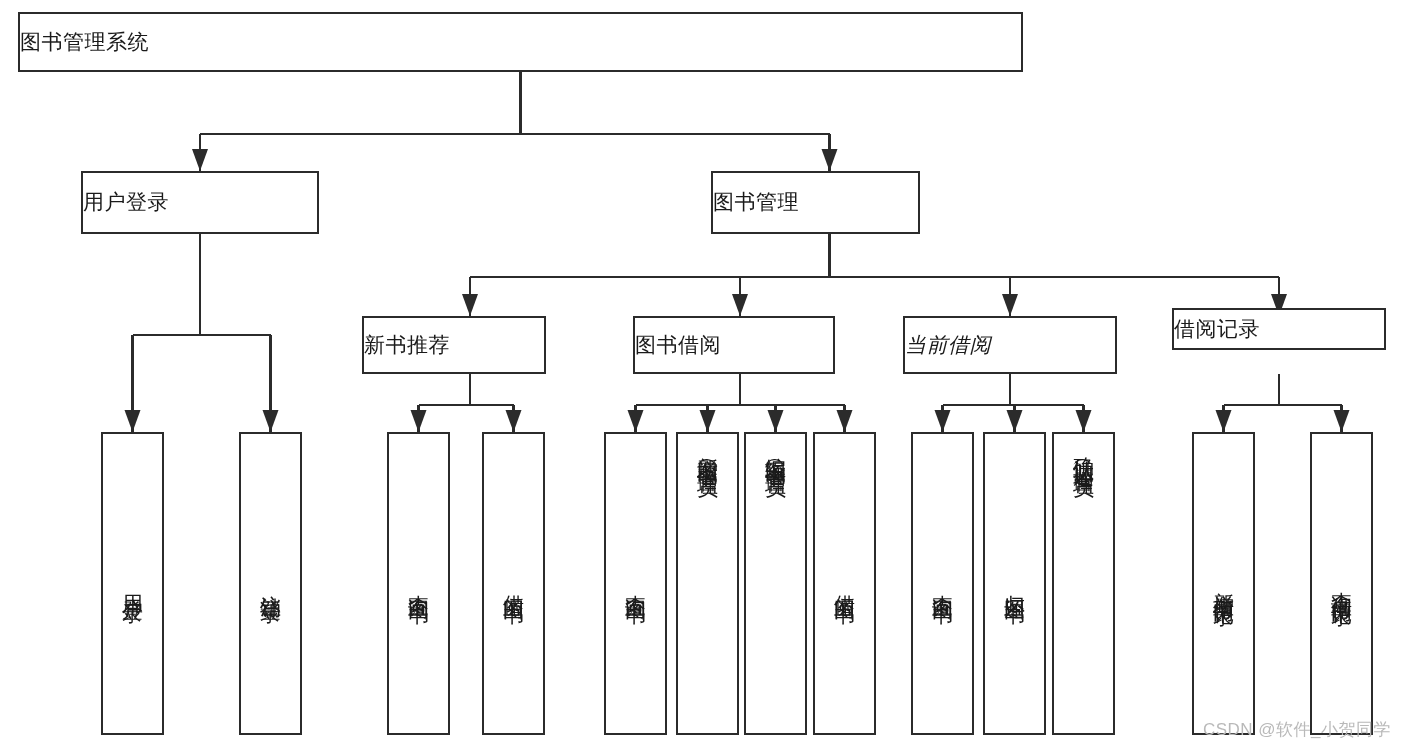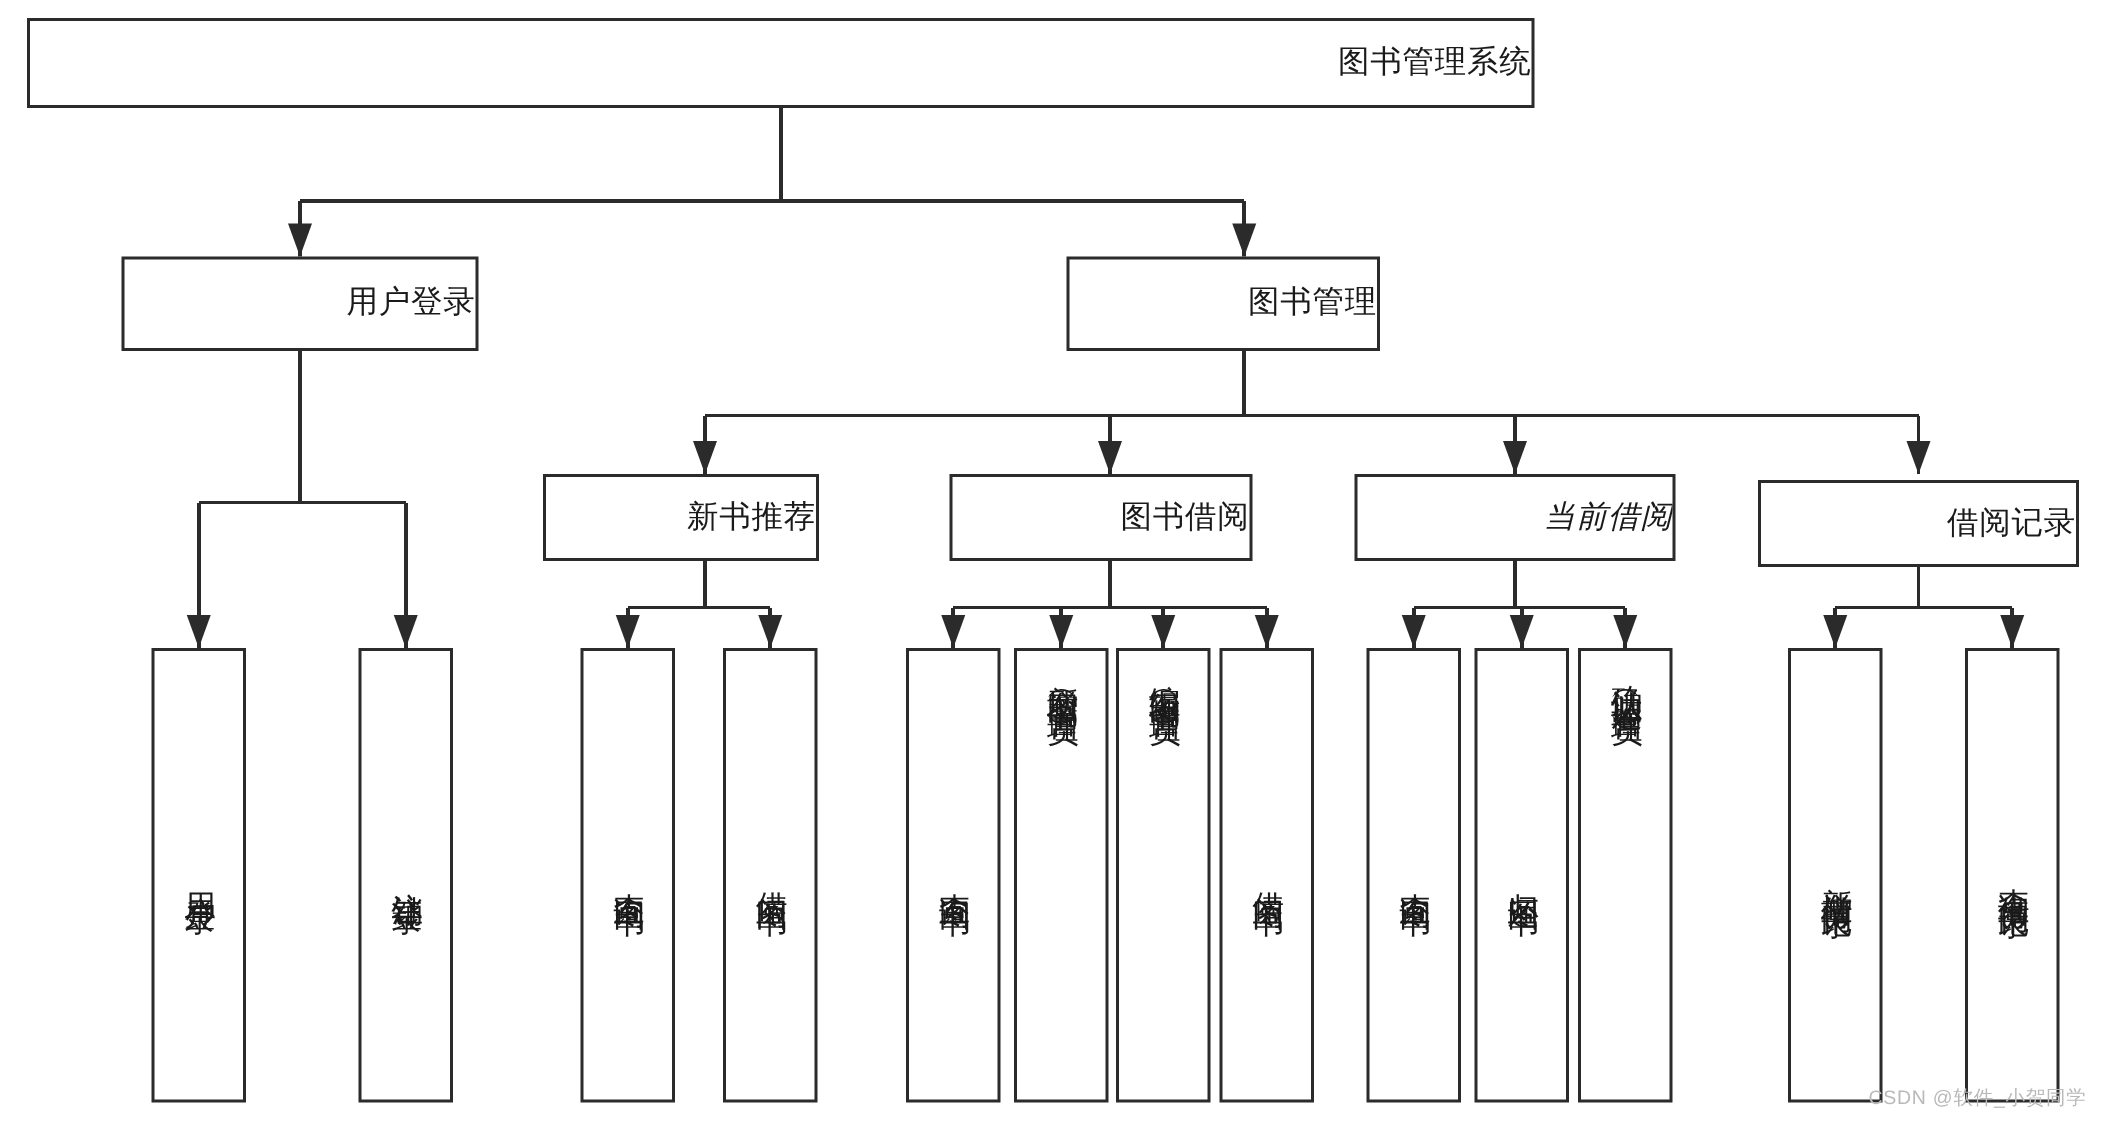--- a/index.html
+++ b/index.html
@@ -26,21 +26,21 @@
     height: 747px;
     pointer-events: none;
   }
   .node {
     position: absolute;
     box-sizing: border-box;
     background: #ffffff;
     border: 2px solid #2b2b2b;
     display: flex;
     align-items: center;
-    justify-content: flex-end;
+    justify-content: flex-start;
     overflow: hidden;
   }
   .node .label {
     color: #1a1a1a;
     font-size: 21px;
     line-height: 1.18;
     letter-spacing: 0.5px;
     white-space: nowrap;
     text-align: center;
   }
@@ -60,21 +60,21 @@
   }
   .node.vert.mid {
     align-items: center;
     padding-top: 0;
   }
   #watermark {
     position: absolute;
     right: 14px;
     bottom: 6px;
     color: #b9b9b9;
-    font-size: 13px;
+    font-size: 17px;
     letter-spacing: 0.5px;
     white-space: nowrap;
     user-select: none;
   }
 </style>
 </head>
 <body>
 
 <div id="canvas">
 
@@ -145,21 +145,21 @@
       </div>
       <div class="node" style="left: 362px; top: 316px; width: 184px; height: 58px;">
         <span class="label">新书推荐</span>
       </div>
       <div class="node" style="left: 633px; top: 316px; width: 202px; height: 58px;">
         <span class="label">图书借阅</span>
       </div>
       <div class="node" style="left: 903px; top: 316px; width: 214px; height: 58px; font-style: italic;">
         <span class="label">当前借阅</span>
       </div>
-      <div class="node" style="left: 1172px; top: 320px; width: 214px; height: 58px;">
+      <div class="node" style="left: 1172px; top: 308px; width: 214px; height: 42px;">
         <span class="label">借阅记录</span>
       </div>
       <div class="node vert mid" style="left: 101px; top: 432px; width: 63px; height: 303px;">
         <span class="label">用户登录</span>
       </div>
       <div class="node vert mid" style="left: 239px; top: 432px; width: 63px; height: 303px;">
         <span class="label">注销登录</span>
       </div>
       <div class="node vert mid" style="left: 387px; top: 432px; width: 63px; height: 303px;">
         <span class="label">查询图书</span>

